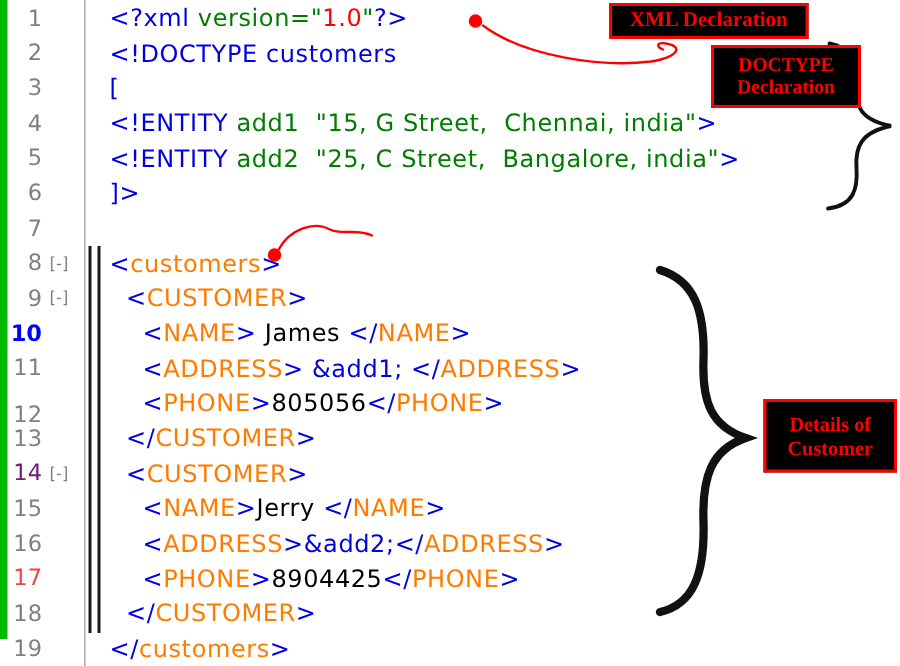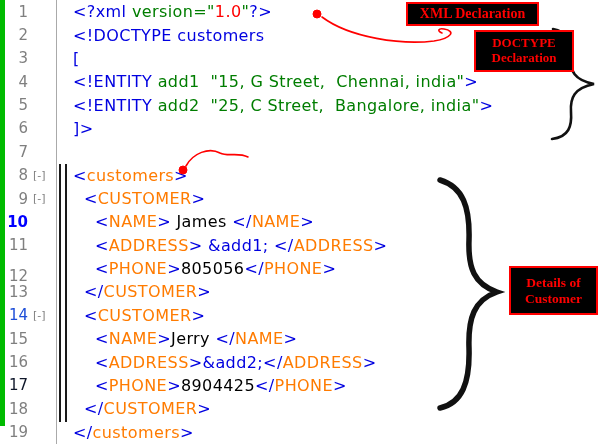--- a/index.html
+++ b/index.html
@@ -97,36 +97,36 @@
         <div class="num" style="color: rgb(127, 127, 127); margin-top: 14px;">12</div>
         <div class="fold"></div>
         <div class="codecell"><span style="color: rgb(0, 0, 0);">    </span><span style="color: rgb(0, 0, 224);">&lt;</span><span style="color: rgb(255, 123, 0);">PHONE</span><span style="color: rgb(0, 0, 224);">&gt;</span><span style="color: rgb(0, 0, 0);">805056</span><span style="color: rgb(0, 0, 224);">&lt;/</span><span style="color: rgb(255, 123, 0);">PHONE</span><span style="color: rgb(0, 0, 224);">&gt;</span></div>
       </div>
       <div class="row">
         <div class="num" style="color: rgb(127, 127, 127);">13</div>
         <div class="fold"></div>
         <div class="codecell"><span style="color: rgb(0, 0, 0);">  </span><span style="color: rgb(0, 0, 224);">&lt;/</span><span style="color: rgb(255, 123, 0);">CUSTOMER</span><span style="color: rgb(0, 0, 224);">&gt;</span></div>
       </div>
       <div class="row">
-        <div class="num" style="color: #1d4ed8;">14</div>
+        <div class="num" style="color: #701a75;">14</div>
         <div class="fold">[-]</div>
         <div class="codecell"><span style="color: rgb(0, 0, 0);">  </span><span style="color: rgb(0, 0, 224);">&lt;</span><span style="color: rgb(255, 123, 0);">CUSTOMER</span><span style="color: rgb(0, 0, 224);">&gt;</span></div>
       </div>
       <div class="row">
         <div class="num" style="color: rgb(127, 127, 127);">15</div>
         <div class="fold"></div>
         <div class="codecell"><span style="color: rgb(0, 0, 0);">    </span><span style="color: rgb(0, 0, 224);">&lt;</span><span style="color: rgb(255, 123, 0);">NAME</span><span style="color: rgb(0, 0, 224);">&gt;</span><span style="color: rgb(0, 0, 0);">Jerry </span><span style="color: rgb(0, 0, 224);">&lt;/</span><span style="color: rgb(255, 123, 0);">NAME</span><span style="color: rgb(0, 0, 224);">&gt;</span></div>
       </div>
       <div class="row">
         <div class="num" style="color: rgb(127, 127, 127);">16</div>
         <div class="fold"></div>
         <div class="codecell"><span style="color: rgb(0, 0, 0);">    </span><span style="color: rgb(0, 0, 224);">&lt;</span><span style="color: rgb(255, 123, 0);">ADDRESS</span><span style="color: rgb(0, 0, 224);">&gt;</span><span style="color: rgb(0, 0, 224);">&amp;add2;</span><span style="color: rgb(0, 0, 224);">&lt;/</span><span style="color: rgb(255, 123, 0);">ADDRESS</span><span style="color: rgb(0, 0, 224);">&gt;</span></div>
       </div>
       <div class="row">
-        <div class="num" style="color: #0f172a;">17</div>
+        <div class="num" style="color: #ef4444;">17</div>
         <div class="fold"></div>
         <div class="codecell"><span style="color: rgb(0, 0, 0);">    </span><span style="color: rgb(0, 0, 224);">&lt;</span><span style="color: rgb(255, 123, 0);">PHONE</span><span style="color: rgb(0, 0, 224);">&gt;</span><span style="color: rgb(0, 0, 0);">8904425</span><span style="color: rgb(0, 0, 224);">&lt;/</span><span style="color: rgb(255, 123, 0);">PHONE</span><span style="color: rgb(0, 0, 224);">&gt;</span></div>
       </div>
       <div class="row">
         <div class="num" style="color: rgb(127, 127, 127);">18</div>
         <div class="fold"></div>
         <div class="codecell"><span style="color: rgb(0, 0, 0);">  </span><span style="color: rgb(0, 0, 224);">&lt;/</span><span style="color: rgb(255, 123, 0);">CUSTOMER</span><span style="color: rgb(0, 0, 224);">&gt;</span></div>
       </div>
       <div class="row">
         <div class="num" style="color: rgb(127, 127, 127);">19</div>

